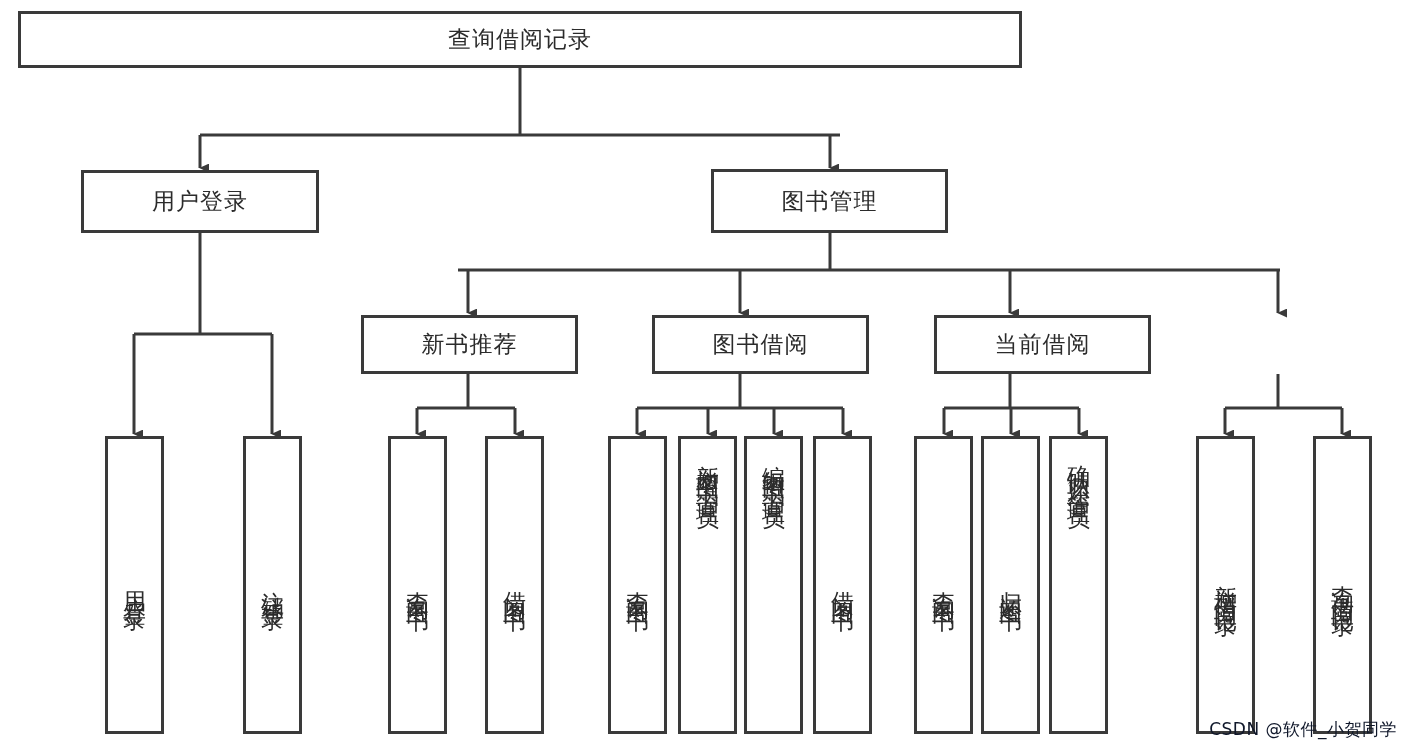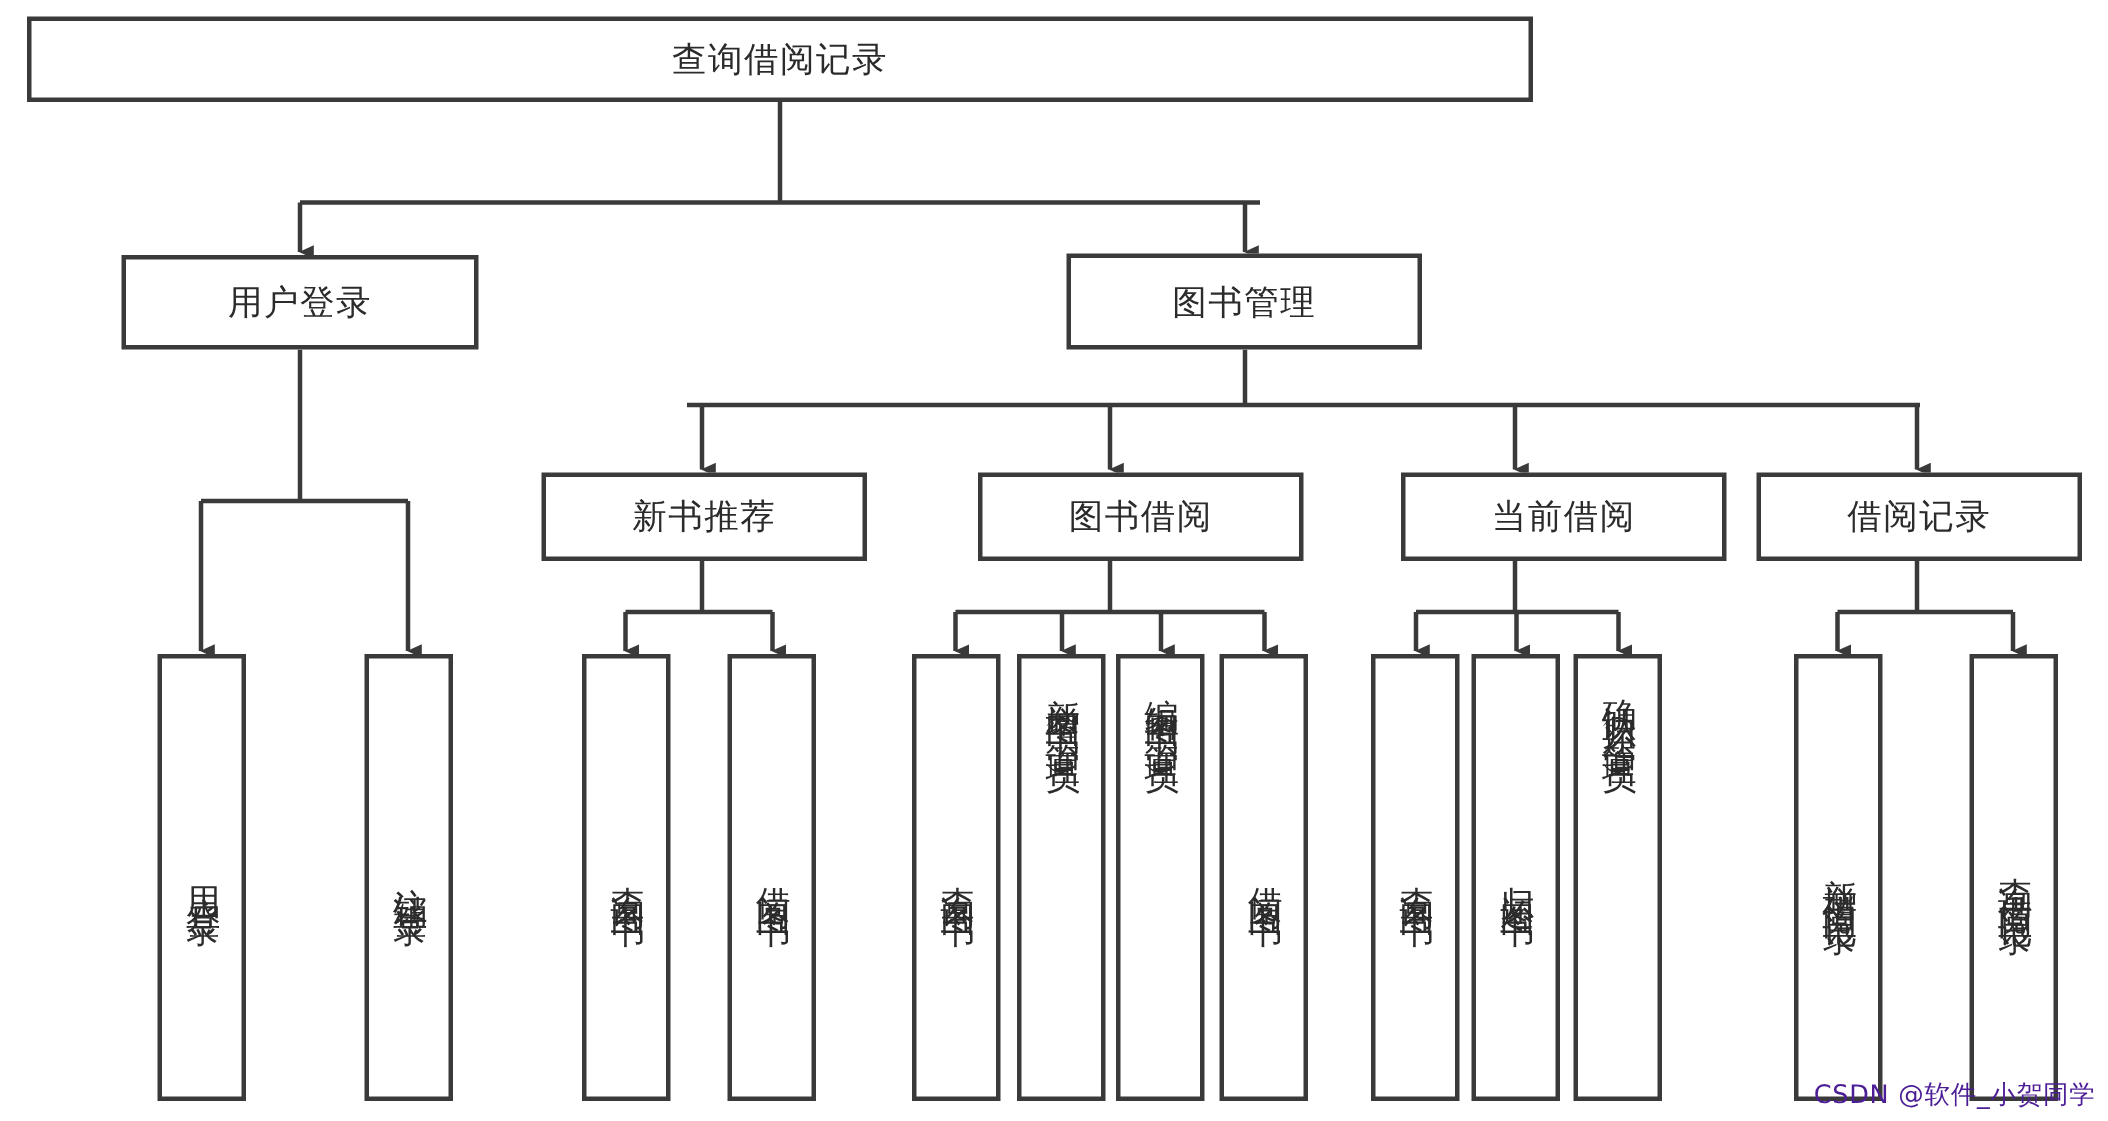--- a/index.html
+++ b/index.html
@@ -30,21 +30,21 @@
     white-space:nowrap;
     line-height:1;
   }
   .node.vert.vtop{align-items:flex-start;padding-top:8px;}
   .node.vert.vmid{align-items:center;}
   svg.links{position:absolute;left:0;top:0;width:1405px;height:747px;pointer-events:none;}
   .watermark{
     position:absolute;
     right:8px;bottom:6px;
     font-size:17px;
-    color:#4c1d95;
+    color:#0f172a;
     letter-spacing:0.5px;
     white-space:nowrap;
   }
 </style>
 </head>
 <body>
 
 <div id="diagram">
 
   <svg class="links" viewBox="0 0 1405 747">
@@ -110,23 +110,20 @@
 
   <div class="node horiz" style="left:711px;top:169px;width:237px;height:64px;">
     <span>图书管理</span>
   </div>
   <div class="node horiz" style="left:652px;top:315px;width:217px;height:59px;">
     <span>图书借阅</span>
   </div>
   <div class="node horiz" style="left:902px;top:315px;width:217px;height:59px;margin-left:32px;">
     <span>当前借阅</span>
   </div>
-  <div class="node horiz" style="left:1171px;top:315px;width:217px;height:59px;">
-    <span>借阅记录</span>
-  </div>
 
   <div class="node vert vmid" style="left:105px;top:436px;width:59px;height:298px;">
     <span class="vtext">用户登录</span>
   </div>
   <div class="node vert vmid" style="left:243px;top:436px;width:59px;height:298px;">
     <span class="vtext">注销登录</span>
   </div>
 
   <div class="node vert vmid" style="left:388px;top:436px;width:59px;height:298px;">
     <span class="vtext">查询图书</span>

